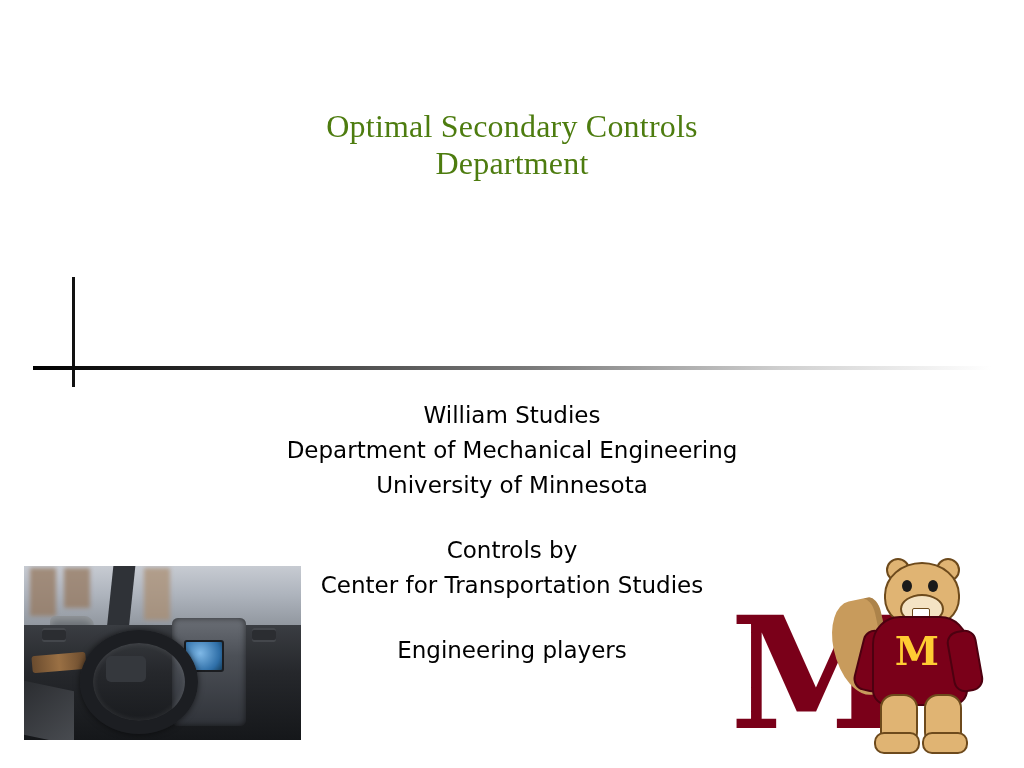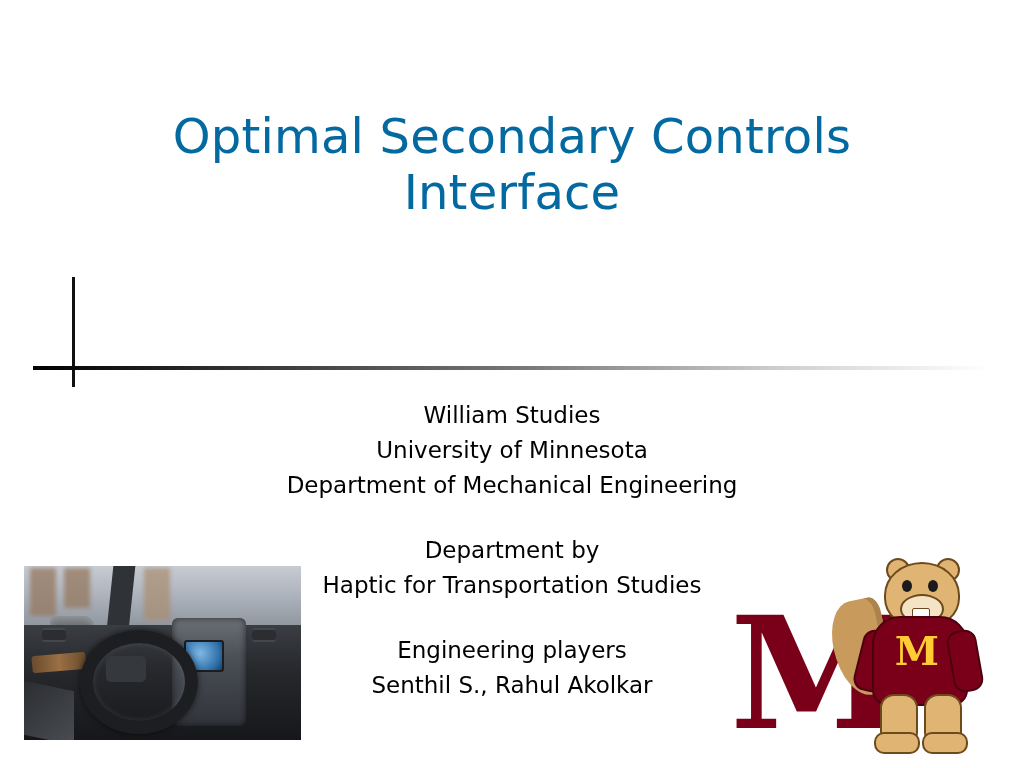--- a/index.html
+++ b/index.html
@@ -25,26 +25,27 @@
 
   
   .title-block {
     position: absolute;
     top: 108px;
     left: 60px;
     width: 904px;
     text-align: center;
   }
   .title-line {
-    font-size: 48px;
+    font-size: 32px;
     line-height: 1.17;
-    color: #0369a1;
+    color: #4d7c0f;
     font-weight: normal;
     letter-spacing: 0.2px;
     white-space: nowrap;
+    font-family: Liberation Serif, serif;
   }
 
   
   .rule {
     position: absolute;
     left: 33px;
     top: 366px;
     width: 958px;
     height: 4px;
     background: linear-gradient(to right, #000000 0%, #2a2a2a 18%, #7a7a7a 52%, #cfcfcf 78%, #ffffff 100%);
@@ -287,36 +288,35 @@
     border-radius: 10px;
   }
 </style>
 </head>
 <body>
 
 <div class="slide">
 
   <div class="title-block">
     <div class="title-line">Optimal Secondary Controls</div>
-    <div class="title-line">Interface</div>
+    <div class="title-line">Department</div>
   </div>
 
   <div class="tick"></div>
   <div class="rule"></div>
 
   <div class="body-block">
     <div class="line">William Studies</div>
+    <div class="line">Department of Mechanical Engineering</div>
     <div class="line">University of Minnesota</div>
-    <div class="line">Department of Mechanical Engineering</div>
     <div class="spacer"></div>
-    <div class="line">Department by</div>
-    <div class="line">Haptic for Transportation Studies</div>
+    <div class="line">Controls by</div>
+    <div class="line">Center for Transportation Studies</div>
     <div class="spacer"></div>
     <div class="line">Engineering players</div>
-    <div class="line">Senthil S., Rahul Akolkar</div>
   </div>
 
   <div class="photo">
     <div class="sky"></div>
     <div class="blur-bldg" style="left:6px;"></div>
     <div class="blur-bldg" style="left:40px; height:40px;"></div>
     <div class="blur-bldg" style="left:120px; height:52px; background:rgba(170,140,110,0.7);"></div>
     <div class="pillar"></div>
     <div class="mirror"></div>
     <div class="dash"></div>

